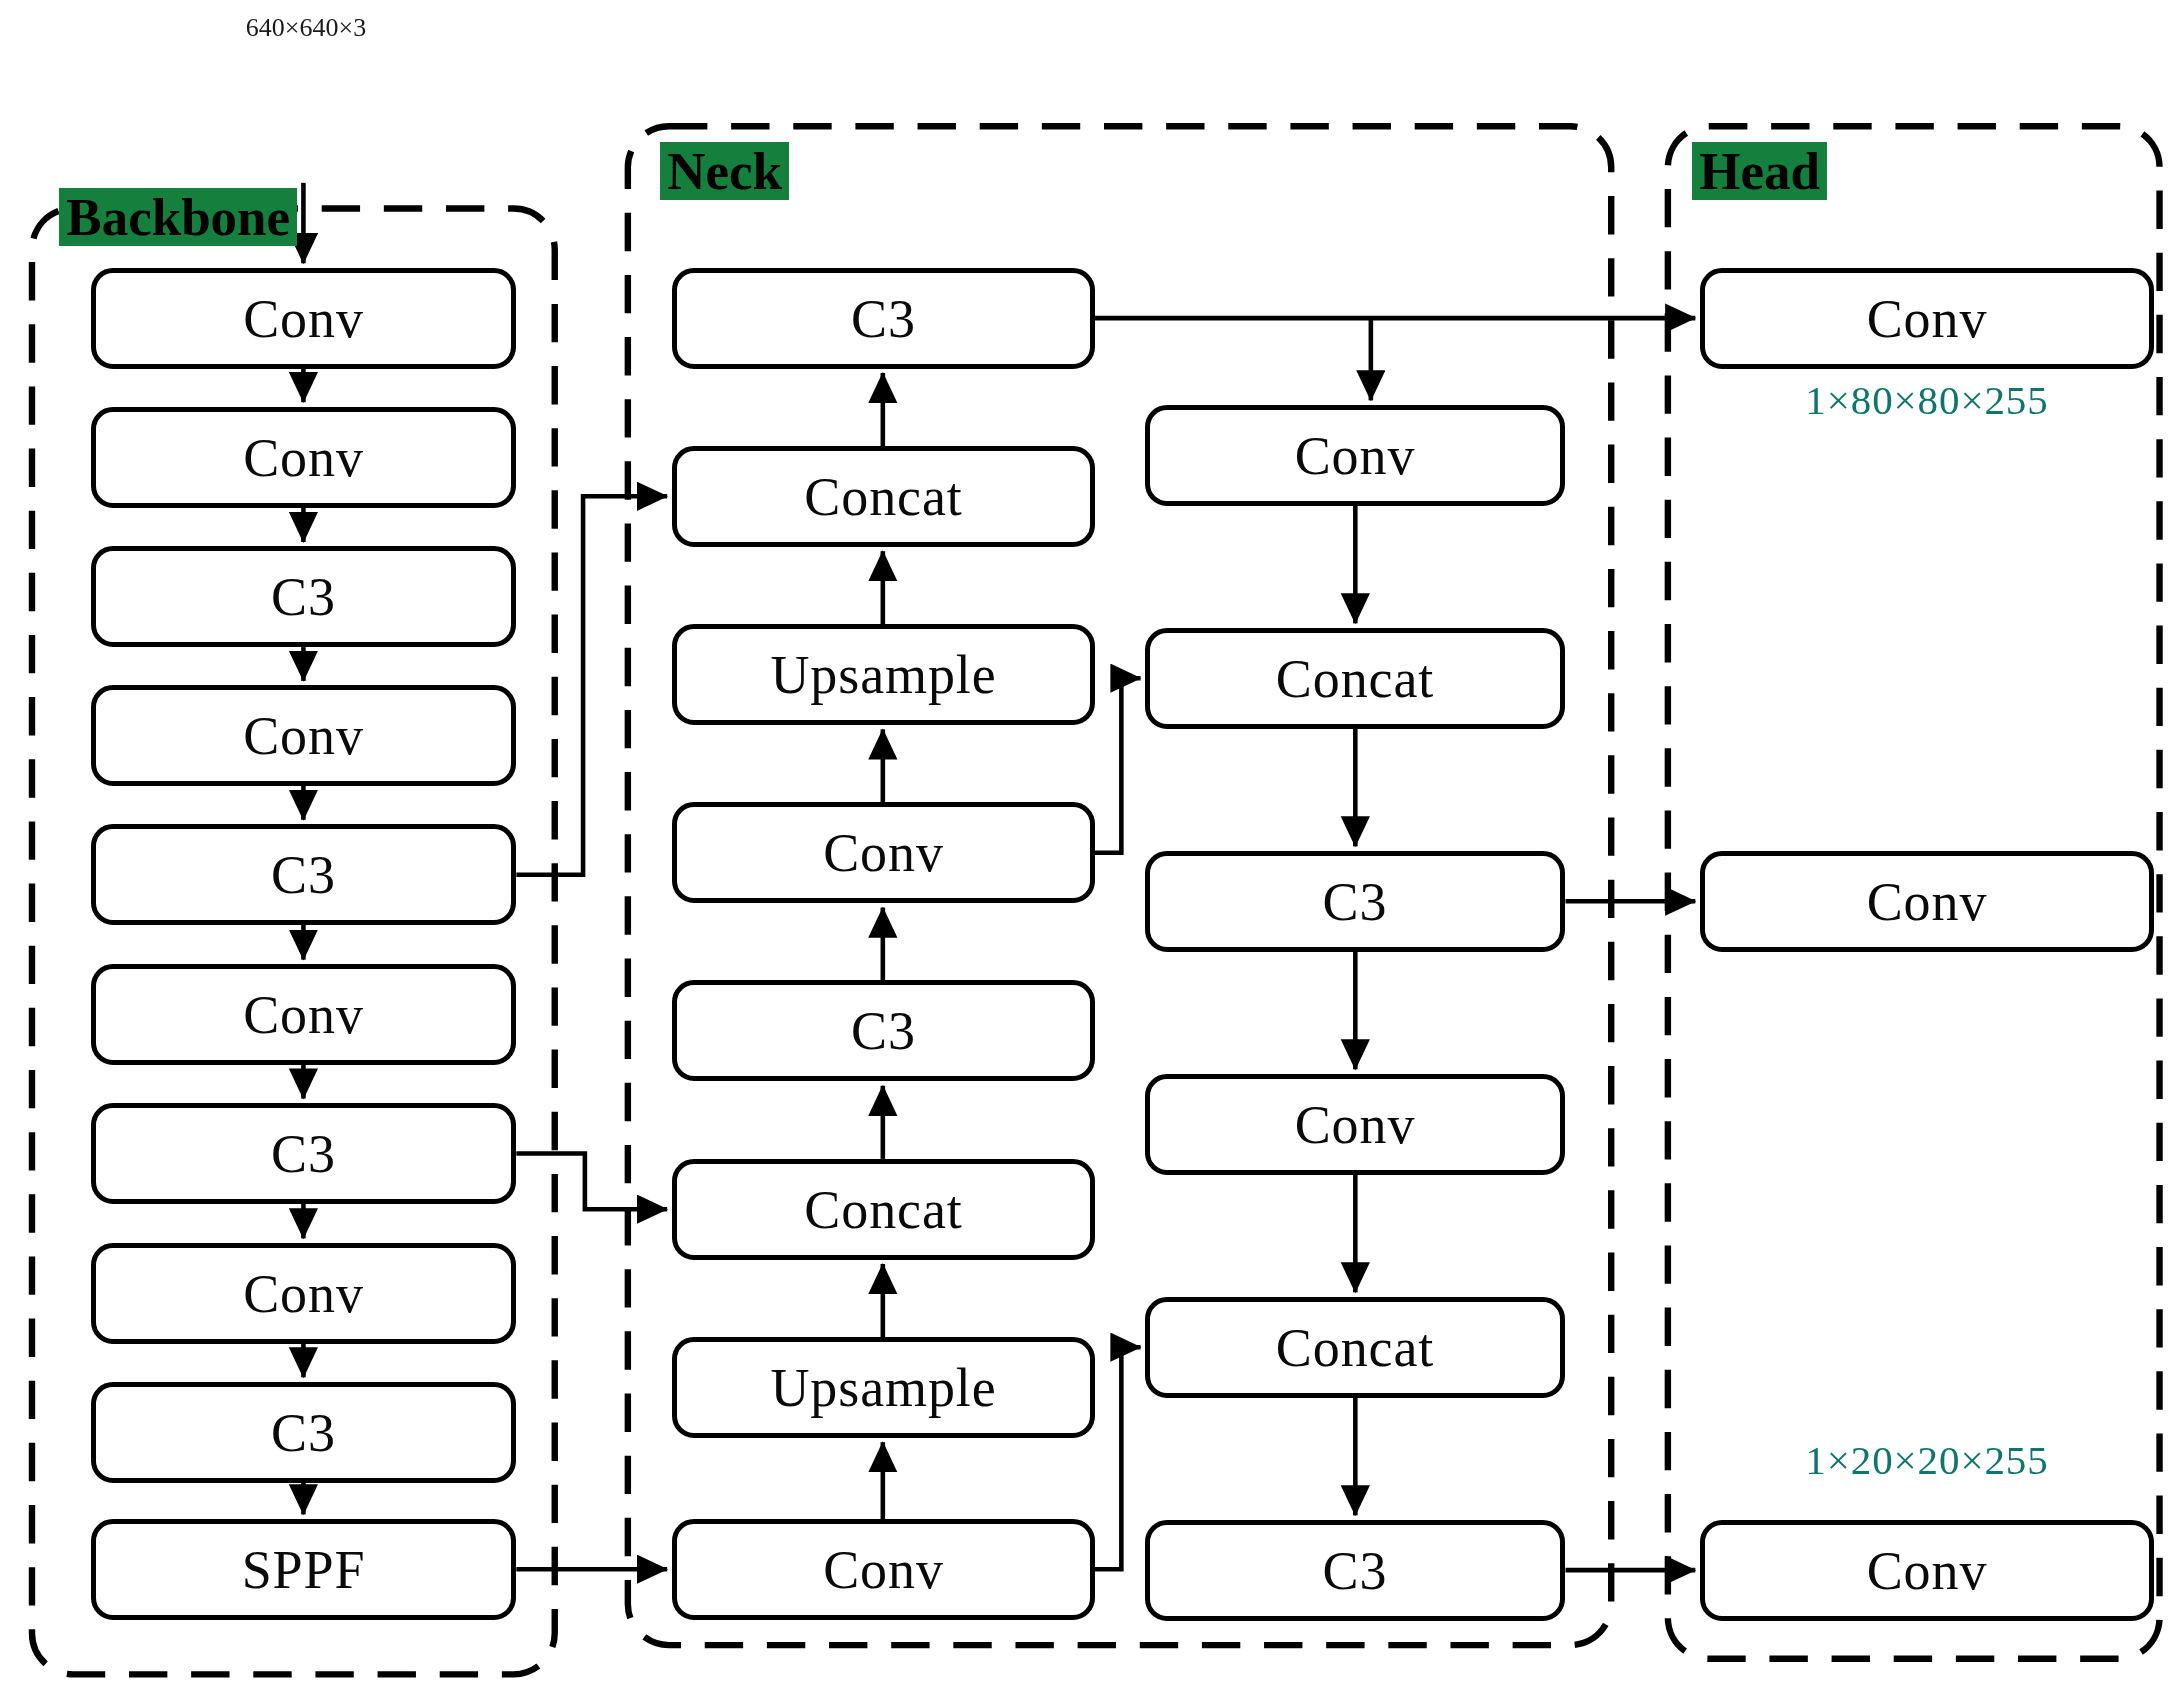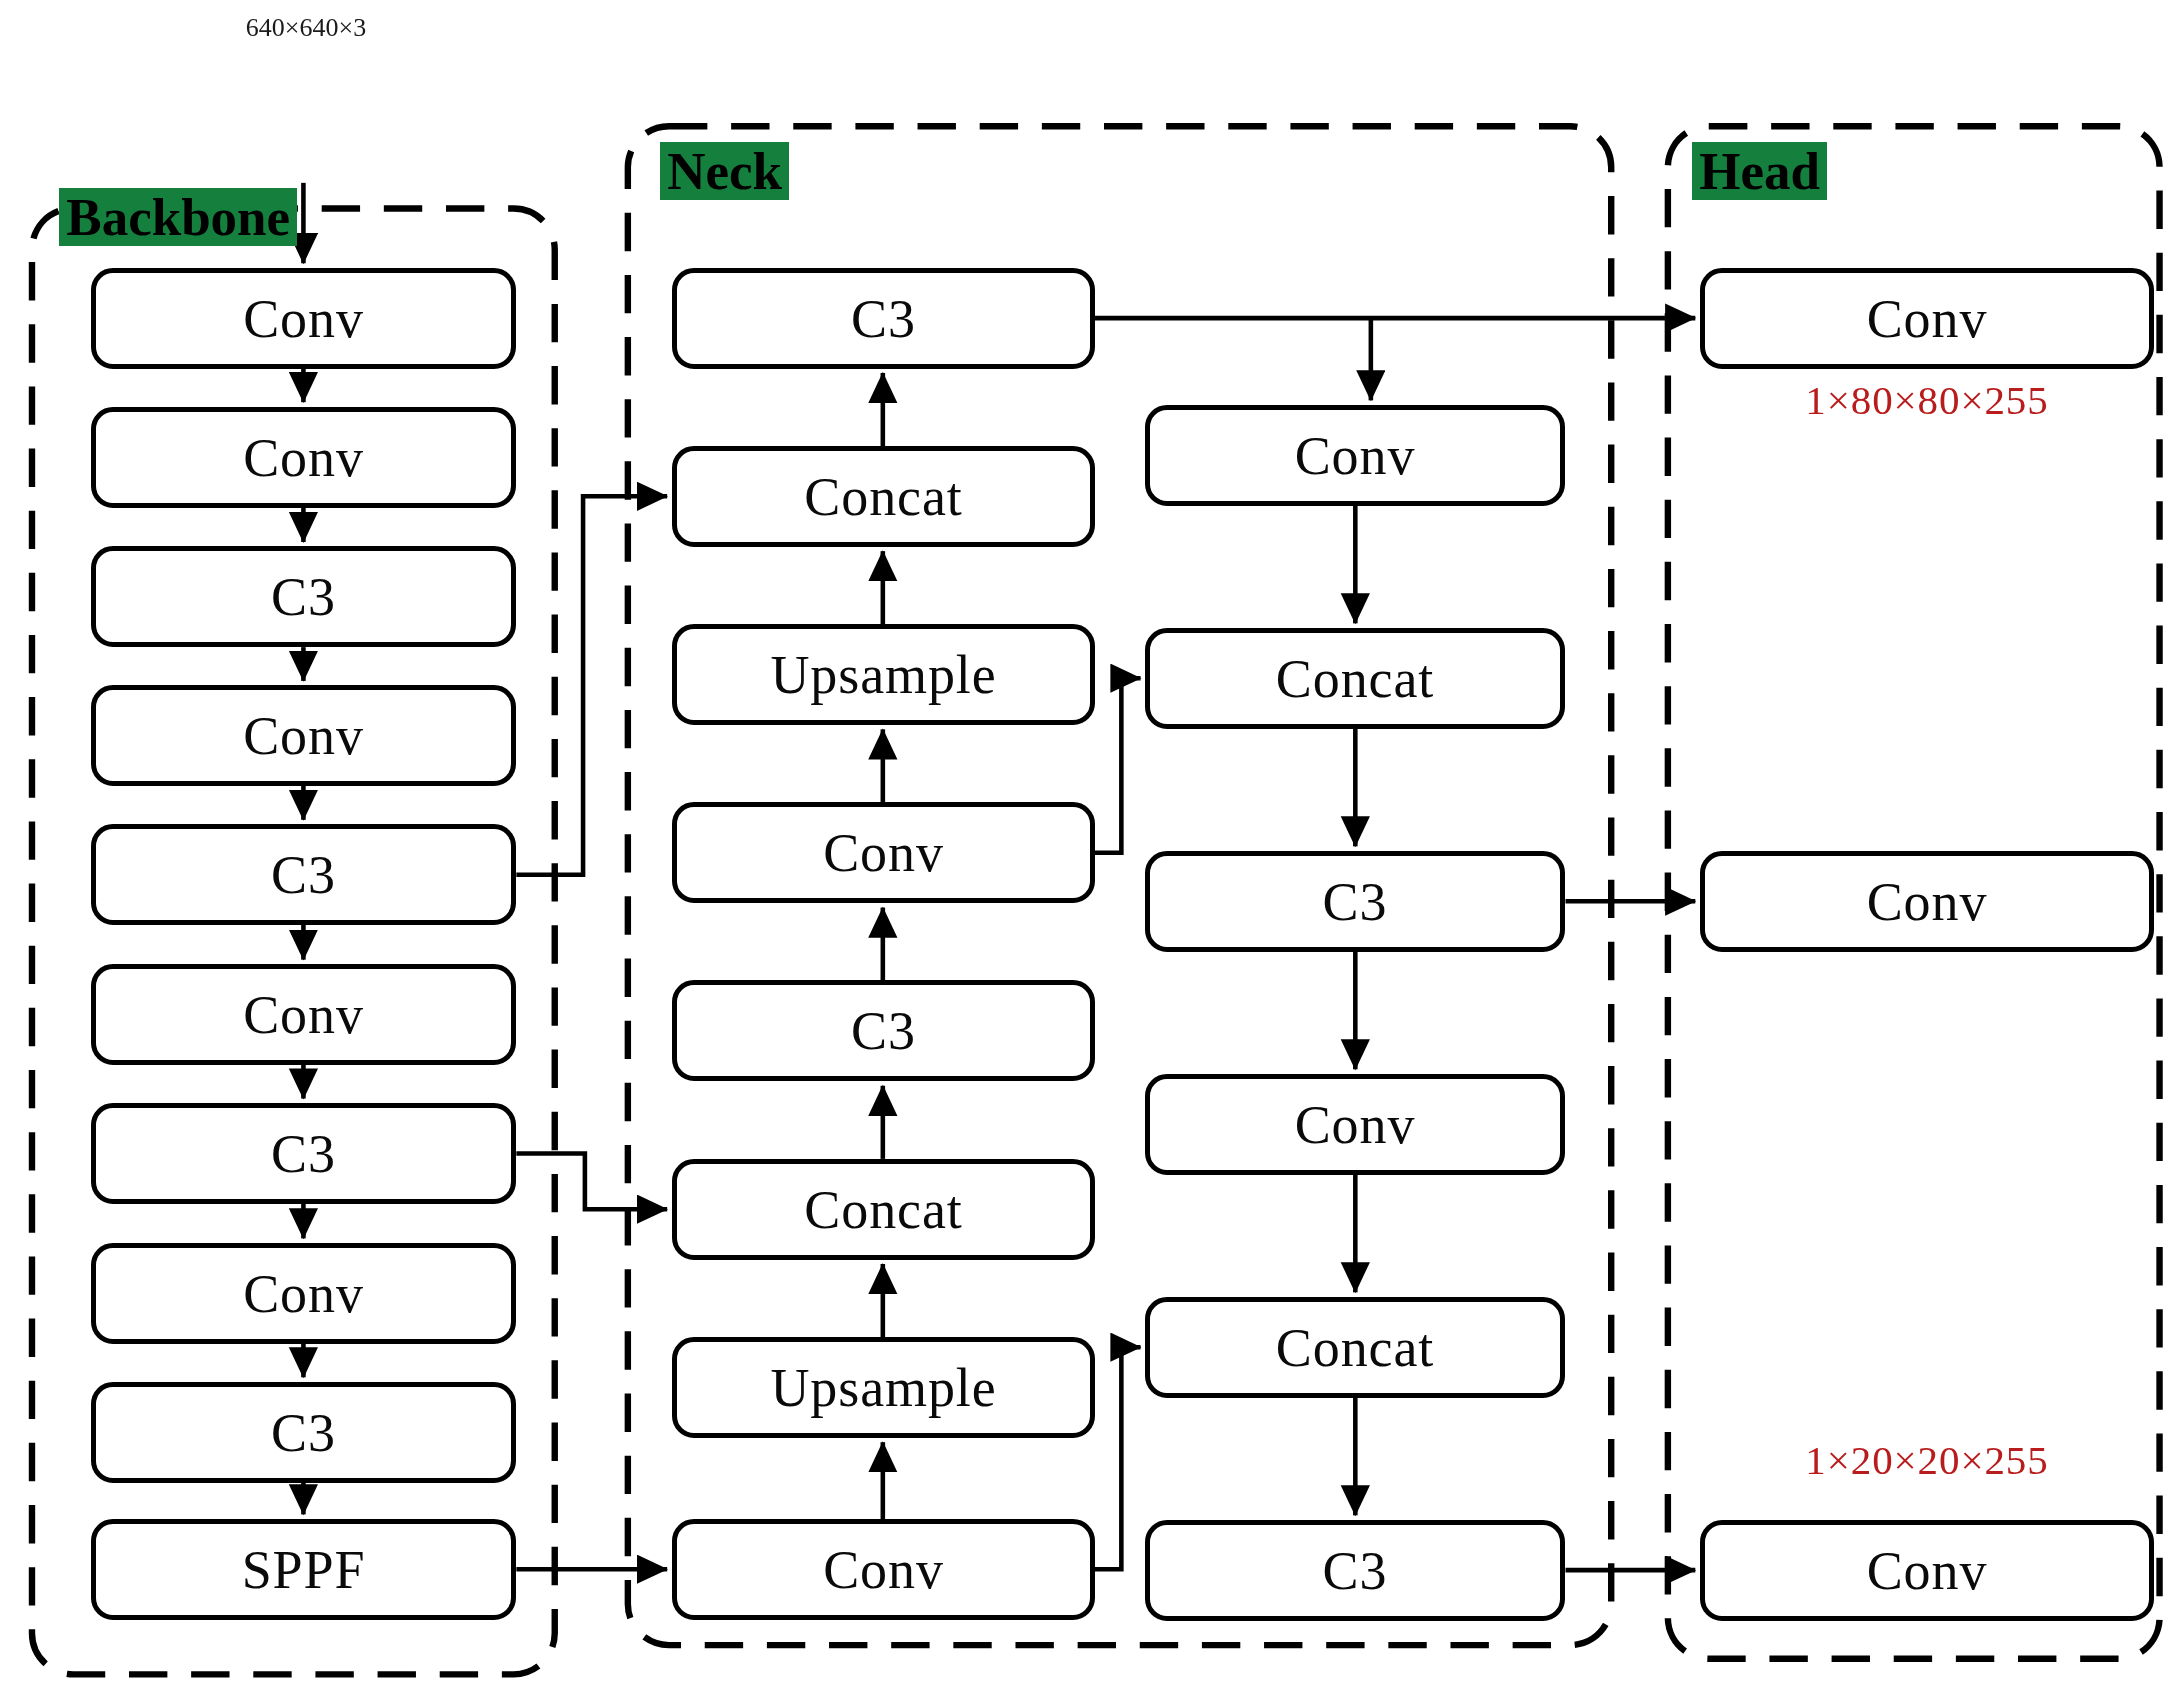--- a/index.html
+++ b/index.html
@@ -5,21 +5,21 @@
   html,body{margin:0;padding:0;background:#fff;}
   .canvas{position:relative;width:2176px;height:1700px;background:#fff;
           font-family:"Liberation Serif","DejaVu Serif",serif;overflow:hidden;}
   svg.wires{position:absolute;left:0;top:0;z-index:1;}
   .node{position:absolute;box-sizing:border-box;background:#fff;border:5.5px solid #000;
         border-radius:22px;display:flex;align-items:center;justify-content:center;
         font-size:54px;color:#0a0a0a;z-index:2;letter-spacing:0.9px;}
   .node.bold{font-weight:bold;font-size:48px;}
   .section-label{position:absolute;z-index:3;font-weight:bold;font-size:53px;color:#000;
         background:#15803d;padding:0 7.3px;line-height:1.1;}
-  .dim-label{position:absolute;z-index:2;font-size:41px;color:#b91c1c;text-align:center;
+  .dim-label{position:absolute;z-index:2;font-size:41px;color:#0f766e;text-align:center;
         letter-spacing:0.9px;}
   .input-dims{position:absolute;z-index:2;font-size:26px;color:#1a1a1a;text-align:center;}
 </style>
 </head>
 <body>
 
 <div class="canvas">
 
   <svg class="wires" width="2176" height="1700" viewBox="0 0 2381 1860">
     <defs>

